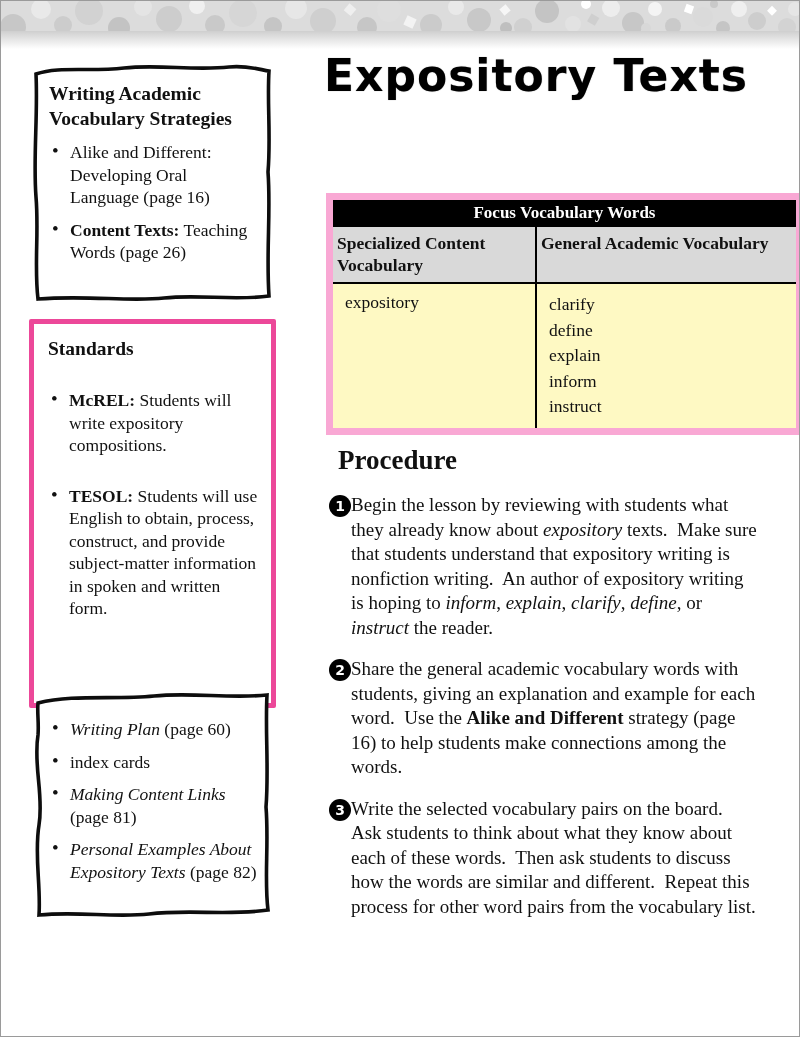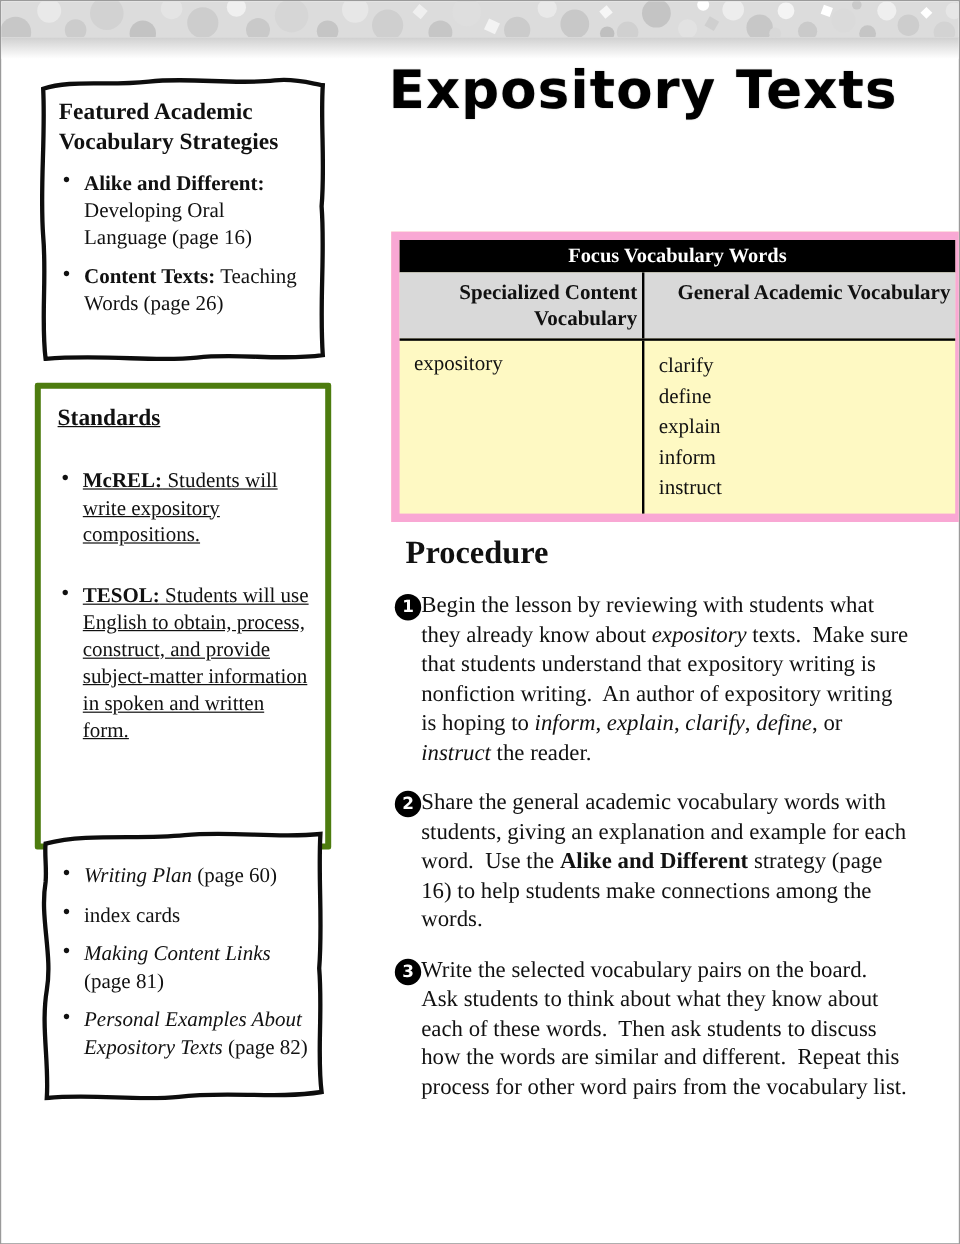--- a/index.html
+++ b/index.html
@@ -17,35 +17,35 @@
   .wavy-box { position:absolute; left:28px; }
   .wavy-box svg.frame { position:absolute; inset:0; width:100%; height:100%; }
   .wavy-content { position:relative; padding:19px 18px 10px 20px; }
   .box-heading { font-weight:bold; font-size:19.5px; line-height:25px; }
   .side-list { margin-top:9px; }
   .side-item { position:relative; padding-left:21px; margin-top:10px;
     font-size:17.5px; line-height:22.5px; }
   .side-item::before { content:"\2022"; position:absolute; left:3px; top:-1px; font-size:19px; }
   .standards-box {
     position:absolute; left:28px; top:318px; width:247px; height:389px;
-    border:5px solid #4d7c0f; border-radius:2px; background:#fff; padding:12px 10px 10px 14px;text-decoration:underline;
+    border:5px solid #ec4899; border-radius:2px; background:#fff; padding:12px 10px 10px 14px;
   }
   .standards-box .side-item { margin-top:28px; }
   
   .main-title {
     position:absolute; left:300px; top:49px; width:470px; text-align:center;
     font-family:"DejaVu Sans", sans-serif; font-weight:bold; font-size:44px;
     letter-spacing:1px; color:#000; text-shadow:0 0 1px rgba(0,0,0,0.45);
   }
   .vocab-table { position:absolute; left:325px; top:192px; width:477px;
     border:7px solid #f9a8d4; background:#fef9c3; }
   .vt-header { background:#000; color:#fff; text-align:center; font-weight:bold;
     font-size:17px; padding:3px 0 4px 0; }
   .vt-cols { display:flex; background:#d9d9d9; }
-  .vt-col-h { width:202px; text-align:right; font-weight:bold; font-size:17.5px;
+  .vt-col-h { width:202px; text-align:left; font-weight:bold; font-size:17.5px;
     line-height:22px; padding:5px 4px 6px 4px; }
   .vt-col-h.right { border-left:2.5px solid #000; flex:1; }
   .vt-body { display:flex; border-top:2.5px solid #000; min-height:132px; }
   .vt-cell-left { width:202px; padding:8px 12px; font-size:17.5px; }
   .vt-cell-right { flex:1; border-left:2.5px solid #000; padding:8px 12px; font-size:17.5px; }
   .word-line { line-height:25.5px; }
   .proc-heading { position:absolute; left:337px; top:444px; font-weight:bold; font-size:27px; }
   .steps { position:absolute; left:328px; top:492px; width:452px; }
   .step { display:flex; margin-bottom:17px; }
   .step-badge {
@@ -111,23 +111,23 @@
   <div class="band-shadow"></div>
 
   <div class="wavy-box" style="top:61px; width:247px; height:244px;">
     <svg class="frame" viewBox="0 0 247 244" preserveAspectRatio="none">
       <path d="M7,12 C30,4 60,10 95,6 C130,2 165,9 200,5 C218,3 232,8 240,9
                C238,40 242,75 239,110 C242,150 237,190 240,234
                C205,239 170,232 135,236 C100,240 60,233 9,237
                C5,205 10,170 7,135 C4,95 9,55 7,12 Z" fill="#ffffff" stroke="#0d0d0d" stroke-width="3.6" vector-effect="non-scaling-stroke"></path>
     </svg>
     <div class="wavy-content">
-      <div class="box-heading">Featured Academic Vocabulary Strategies</div>
+      <div class="box-heading">Writing Academic Vocabulary Strategies</div>
       <div class="side-list">
-        <div class="side-item"><span style="font-weight: bold;">Alike and Different:</span><span> Developing Oral Language (page 16)</span></div>
+        <div class="side-item"><span style="font-weight: normal;">Alike and Different:</span><span> Developing Oral Language (page 16)</span></div>
         <div class="side-item"><span style="font-weight: bold;">Content Texts:</span><span> Teaching Words (page 26)</span></div>
       </div>
     </div>
   </div>
 
   <div class="standards-box">
     <div class="box-heading">Standards</div>
     <div class="side-list">
       <div class="side-item"><span style="font-weight: bold;">McREL:</span><span> Students will write expository compositions.</span></div>
       <div class="side-item"><span style="font-weight: bold;">TESOL:</span><span> Students will use English to obtain, process, construct, and provide subject-matter information in spoken and written form.</span></div>

